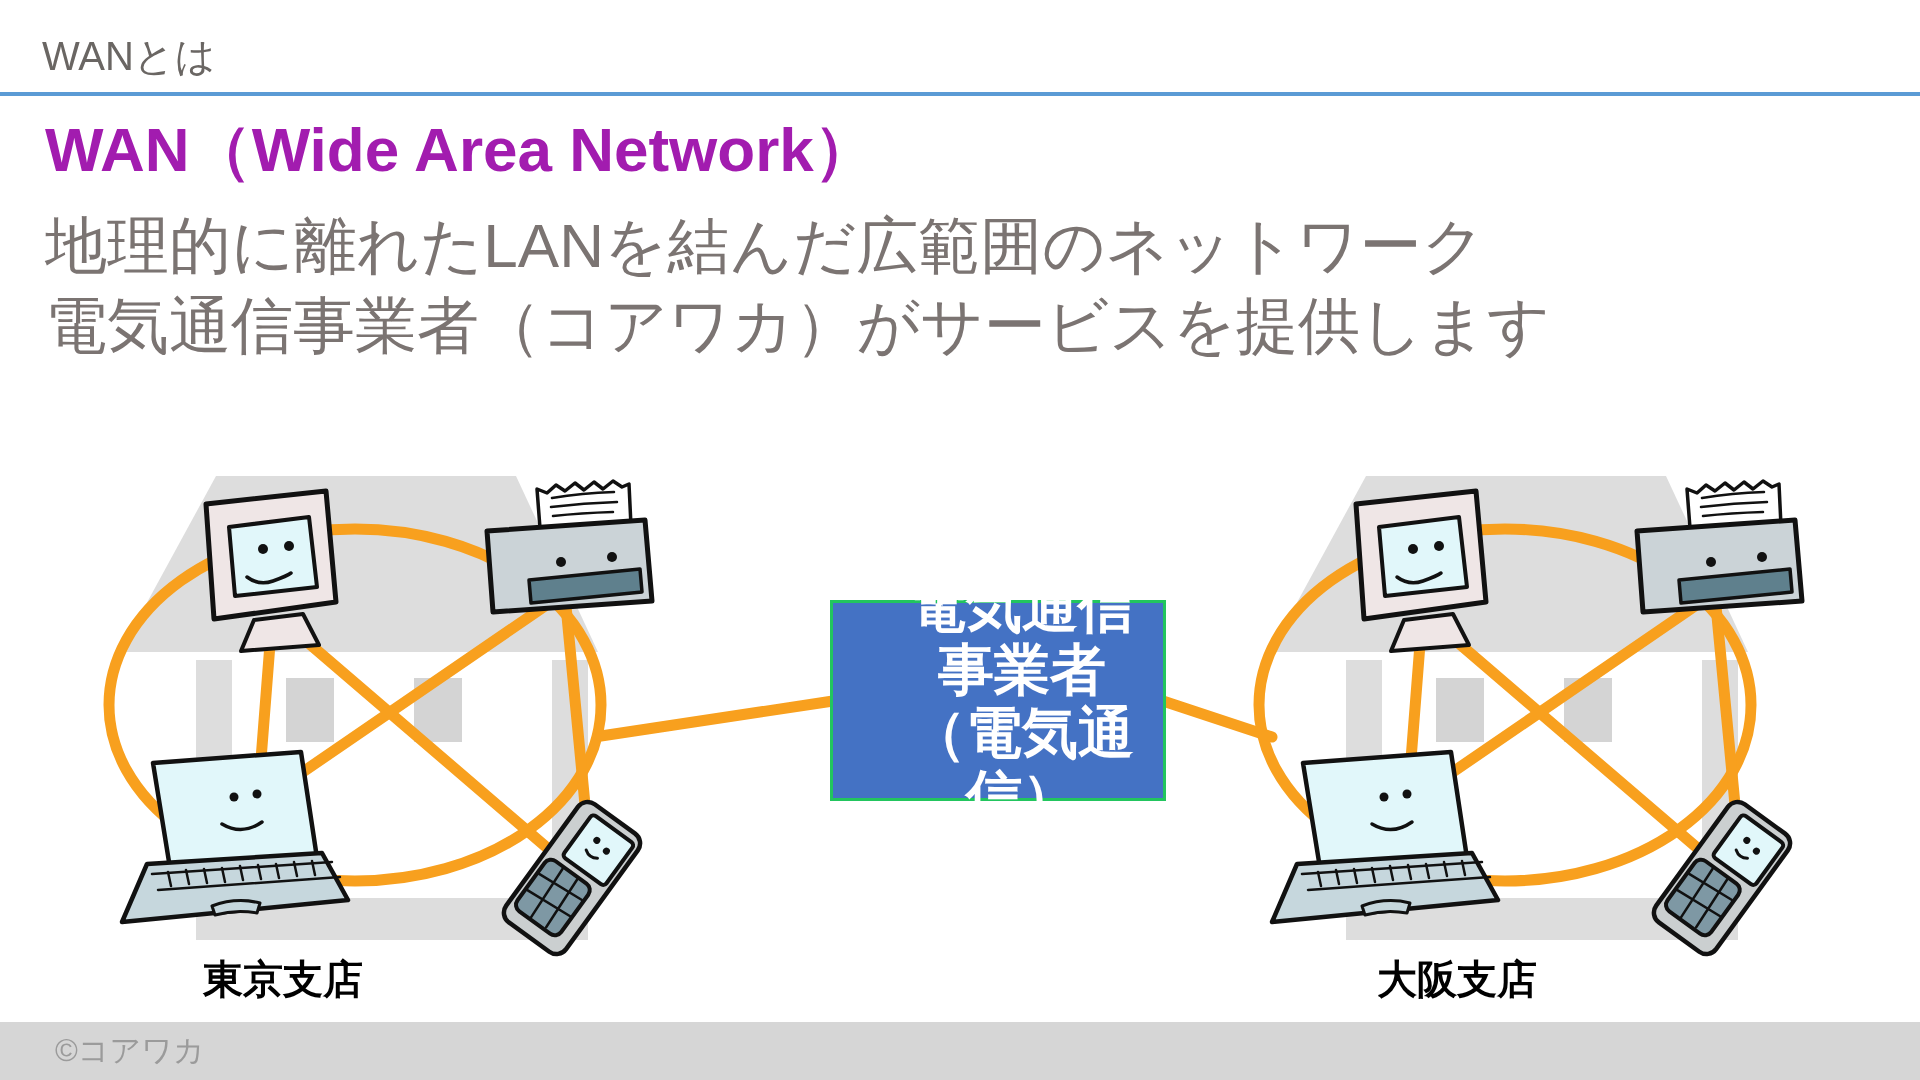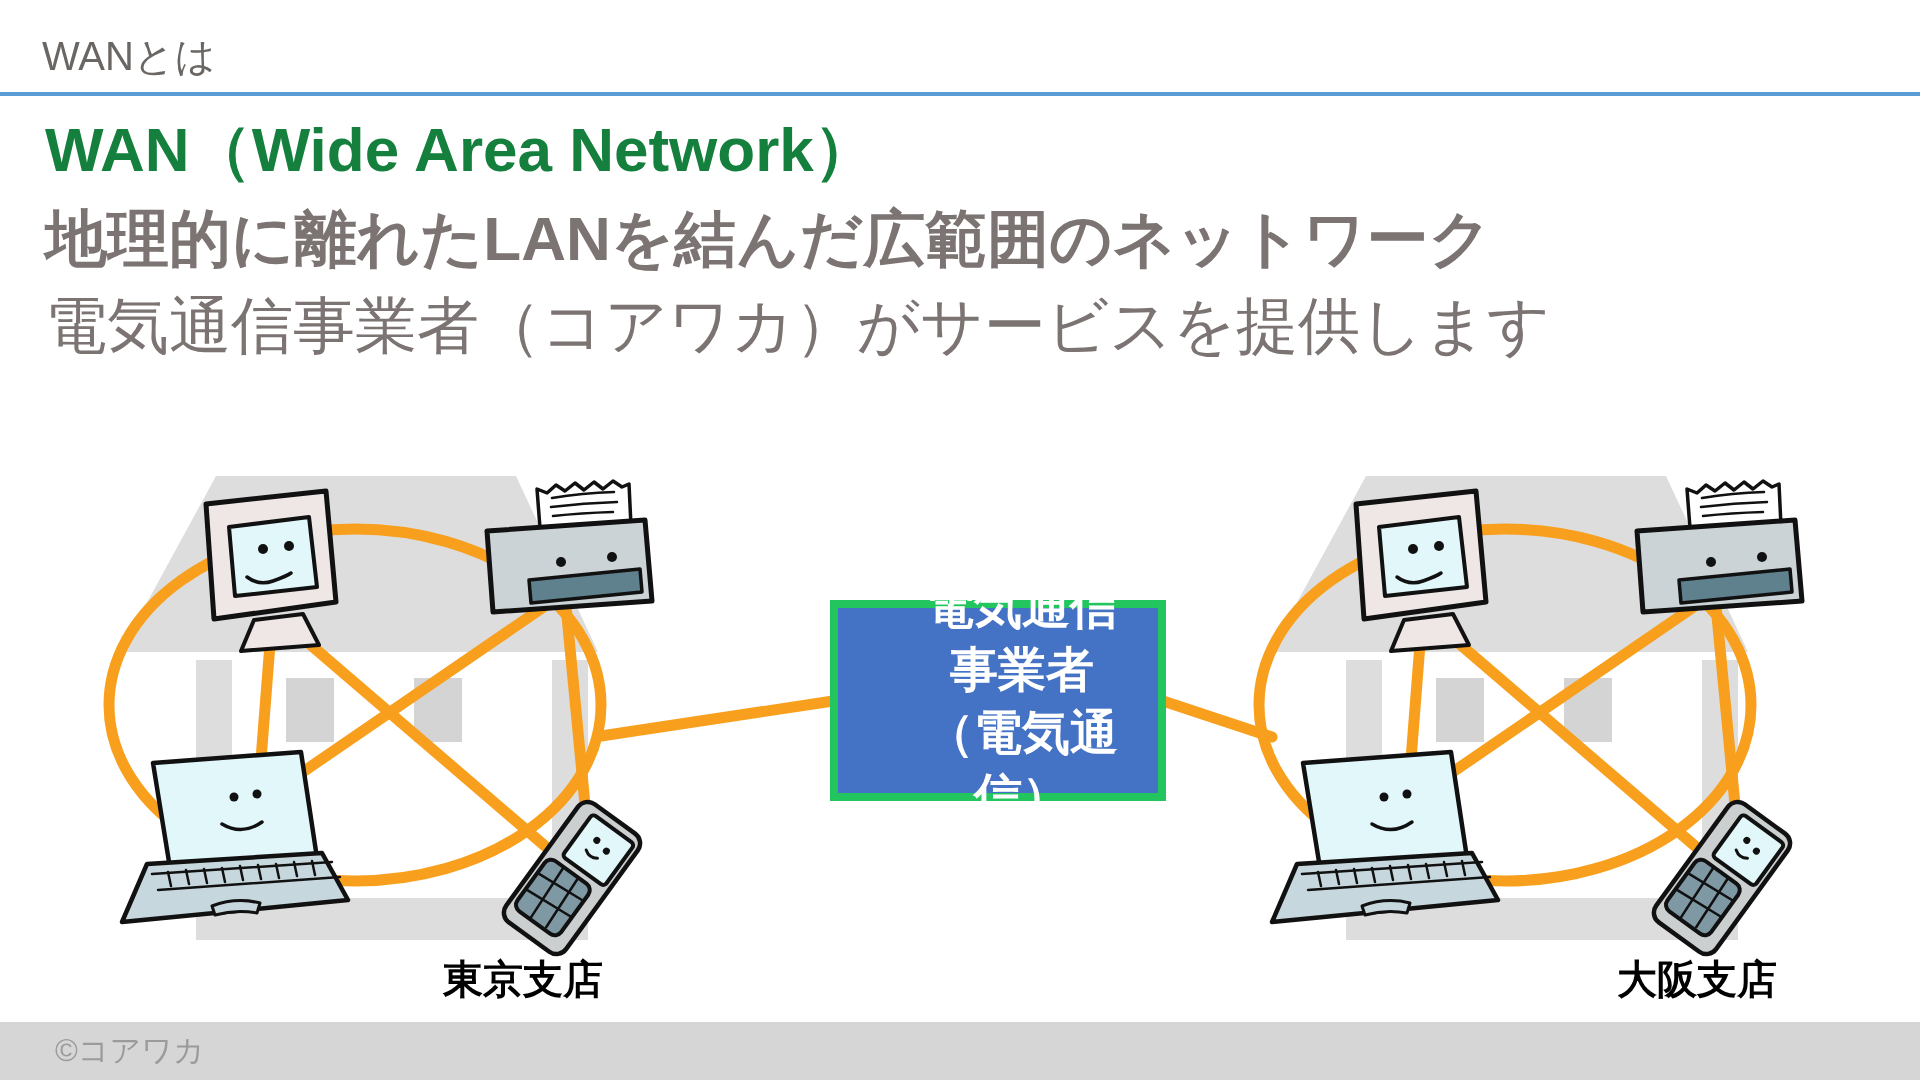--- a/index.html
+++ b/index.html
@@ -4,34 +4,34 @@
 <style>
   html,body{margin:0;padding:0;background:#888;}
   .slide{
     position:relative;width:1920px;height:1080px;background:#FFFFFF;overflow:hidden;
     font-family:"Liberation Sans","DejaVu Sans",sans-serif;
   }
   
   .header-title{position:absolute;left:42px;top:32px;font-size:40px;line-height:1.2;color:#6A6663;}
   .header-divider{position:absolute;left:0;top:92px;width:1920px;height:4px;background:#5B9BD5;}
   
-  .page-heading{position:absolute;left:45px;top:116px;font-size:62px;font-weight:700;color:#15803d;line-height:1.1;white-space:nowrap;}
+  .page-heading{position:absolute;left:45px;top:116px;font-size:62px;font-weight:700;color:#a21caf;line-height:1.1;white-space:nowrap;}
   .body-line{position:absolute;left:45px;font-size:62px;color:#7B7472;line-height:1.1;white-space:nowrap;}
-  .body-line.l1{top:205px;font-weight:bold;}
+  .body-line.l1{top:212px;}
   .body-line.l2{top:292px;}
   
   .diagram{position:absolute;left:0;top:380px;width:1920px;height:640px;}
   .diagram svg{position:absolute;left:0;top:0;}
   .carrier-box{
     position:absolute;left:830px;top:600px;width:336px;height:201px;box-sizing:border-box;
-    background:#4472C4;border:8px solid #22c55e;color:#FFFFFF;
+    background:#4472C4;border:3px solid #22c55e;color:#FFFFFF;
     display:flex;flex-direction:column;align-items:center;justify-content:center;
-    font-size:48px;font-weight:700;line-height:63px;text-align:center;z-index:3;padding-left:48px;
+    font-size:56px;font-weight:700;line-height:63px;text-align:center;z-index:3;padding-left:48px;
   }
-  .site-label{position:absolute;top:952px;width:400px;text-align:right;font-size:40px;font-weight:700;color:#000;z-index:3;}
+  .site-label{position:absolute;top:952px;width:400px;text-align:left;font-size:40px;font-weight:700;color:#000;z-index:3;}
   .site-label.left{left:203px;}
   .site-label.right{left:1377px;}
   
   .footer{position:absolute;left:0;top:1022px;width:1920px;height:58px;background:#D6D6D6;text-decoration:underline;}
   .copyright{position:absolute;left:55px;top:0;font-size:31px;line-height:58px;color:#9B9B9B;}
 </style>
 </head>
 <body>
 
 <div class="slide">

